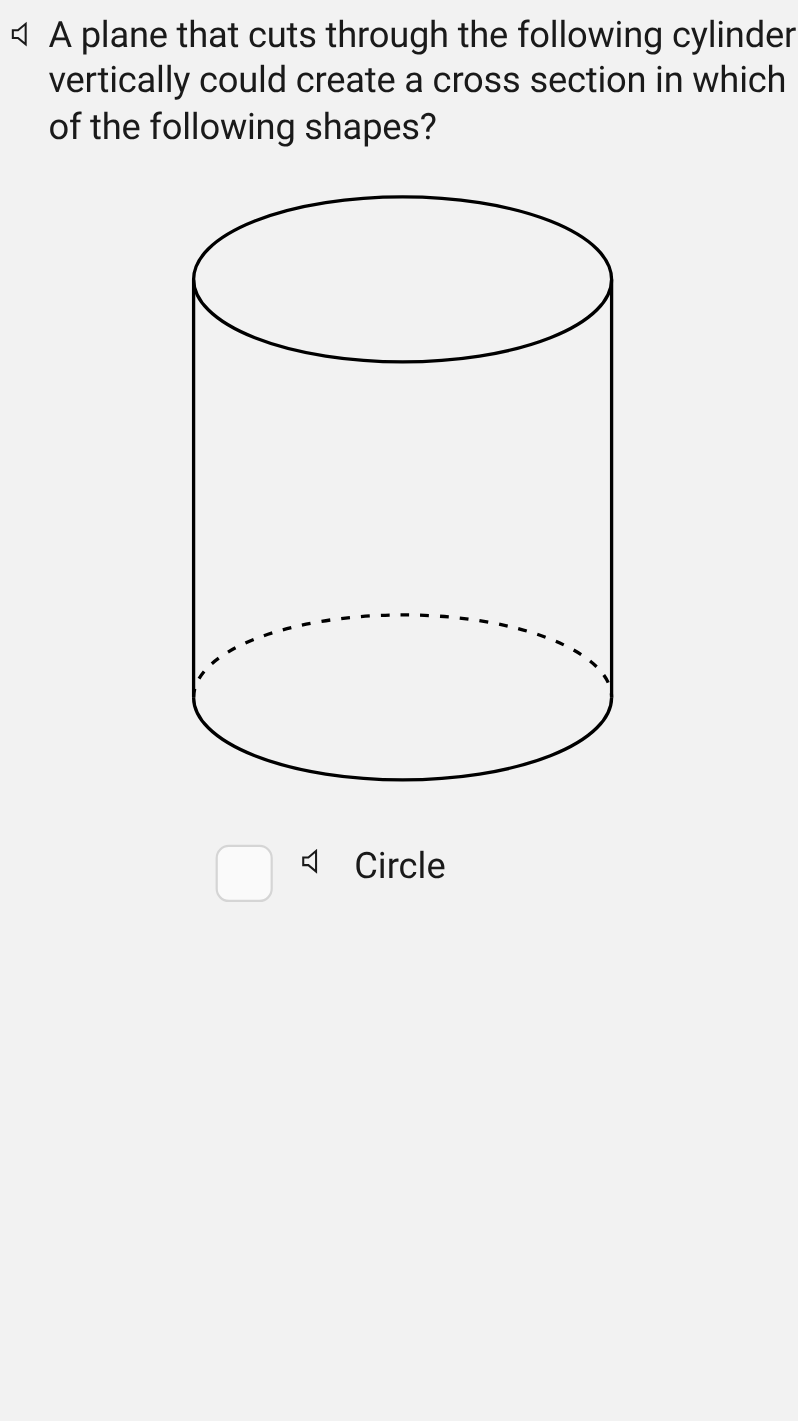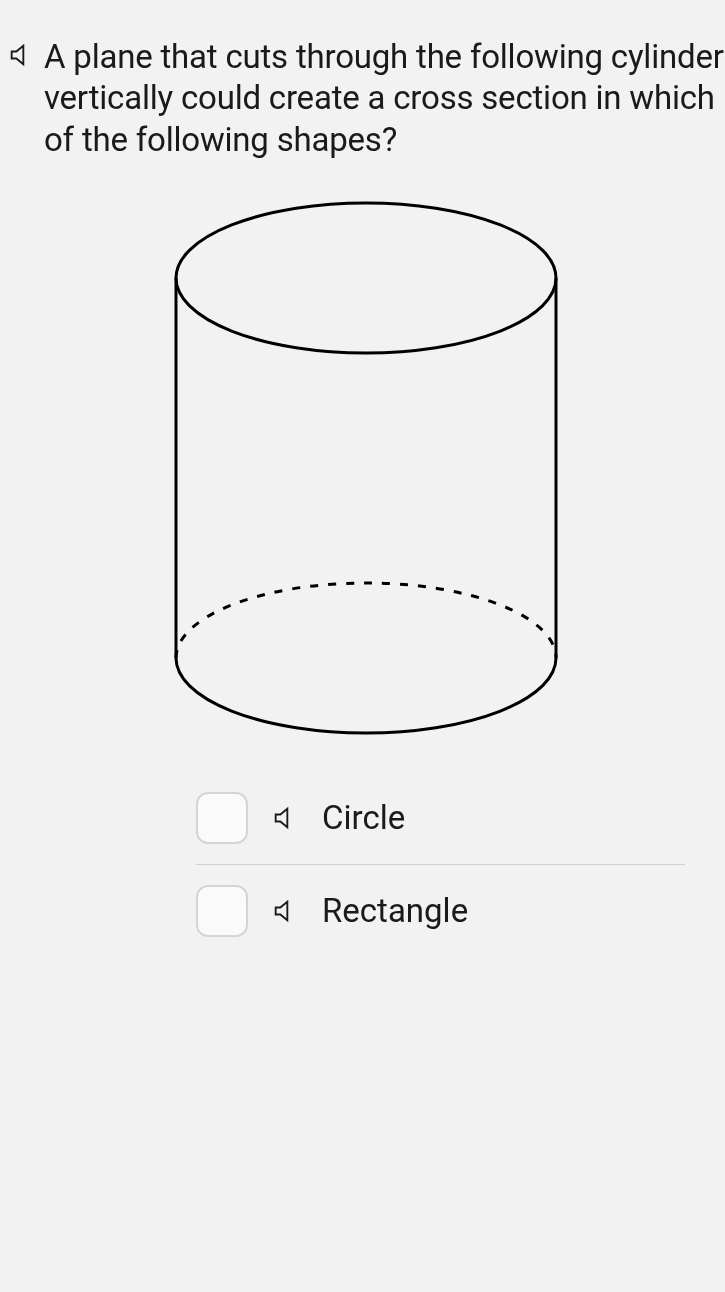--- a/index.html
+++ b/index.html
@@ -12,21 +12,20 @@
       height: 1292px;
       background: #f2f2f2;
       font-family: -apple-system, BlinkMacSystemFont, 'Segoe UI', Roboto, Arial, sans-serif;
       color: #1a1a1a;
       position: relative;
       overflow: hidden;
     }
     .question-container {
       padding: 12px 0 0 6px;
       width: 100%;
-      margin-top: 24px;
     }
     .question-header {
       display: flex;
       align-items: flex-start;
       gap: 8px;
     }
     .speaker-icon {
       flex-shrink: 0;
       width: 30px;
       height: 30px;
@@ -47,21 +46,21 @@
       justify-content: center;
       margin-top: 28px;
     }
     .options-area {
       margin-top: 24px;
       padding-left: 190px;
       padding-right: 40px;
     }
     .option-row {
       display: flex;
-      align-items: center;
+      align-items: flex-start;
       gap: 22px;
       padding: 20px 0;
       border-bottom: 1px solid #d0d0d0;
     }
     .option-row:last-child {
       border-bottom: none;
     }
     .checkbox {
       width: 52px;
       height: 52px;
@@ -112,23 +111,14 @@
   <div class="options-area">
     <div class="option-row">
       <div class="checkbox"></div>
       <span class="option-speaker">
         <svg width="28" height="28" viewBox="0 0 24 24" fill="none" stroke="#1a1a1a" stroke-width="1.6">
           <path d="M4 9 L4 15 L8 15 L14 20 L14 4 L8 9 Z" fill="none"></path>
         </svg>
       </span>
       <span class="option-label">Circle</span>
     </div>
-    <div class="option-row">
-      <div class="checkbox"></div>
-      <span class="option-speaker">
-        <svg width="28" height="28" viewBox="0 0 24 24" fill="none" stroke="#1a1a1a" stroke-width="1.6">
-          <path d="M4 9 L4 15 L8 15 L14 20 L14 4 L8 9 Z" fill="none"></path>
-        </svg>
-      </span>
-      <span class="option-label">Rectangle</span>
-    </div>
   </div>
 </div>
 
 </body></html>

